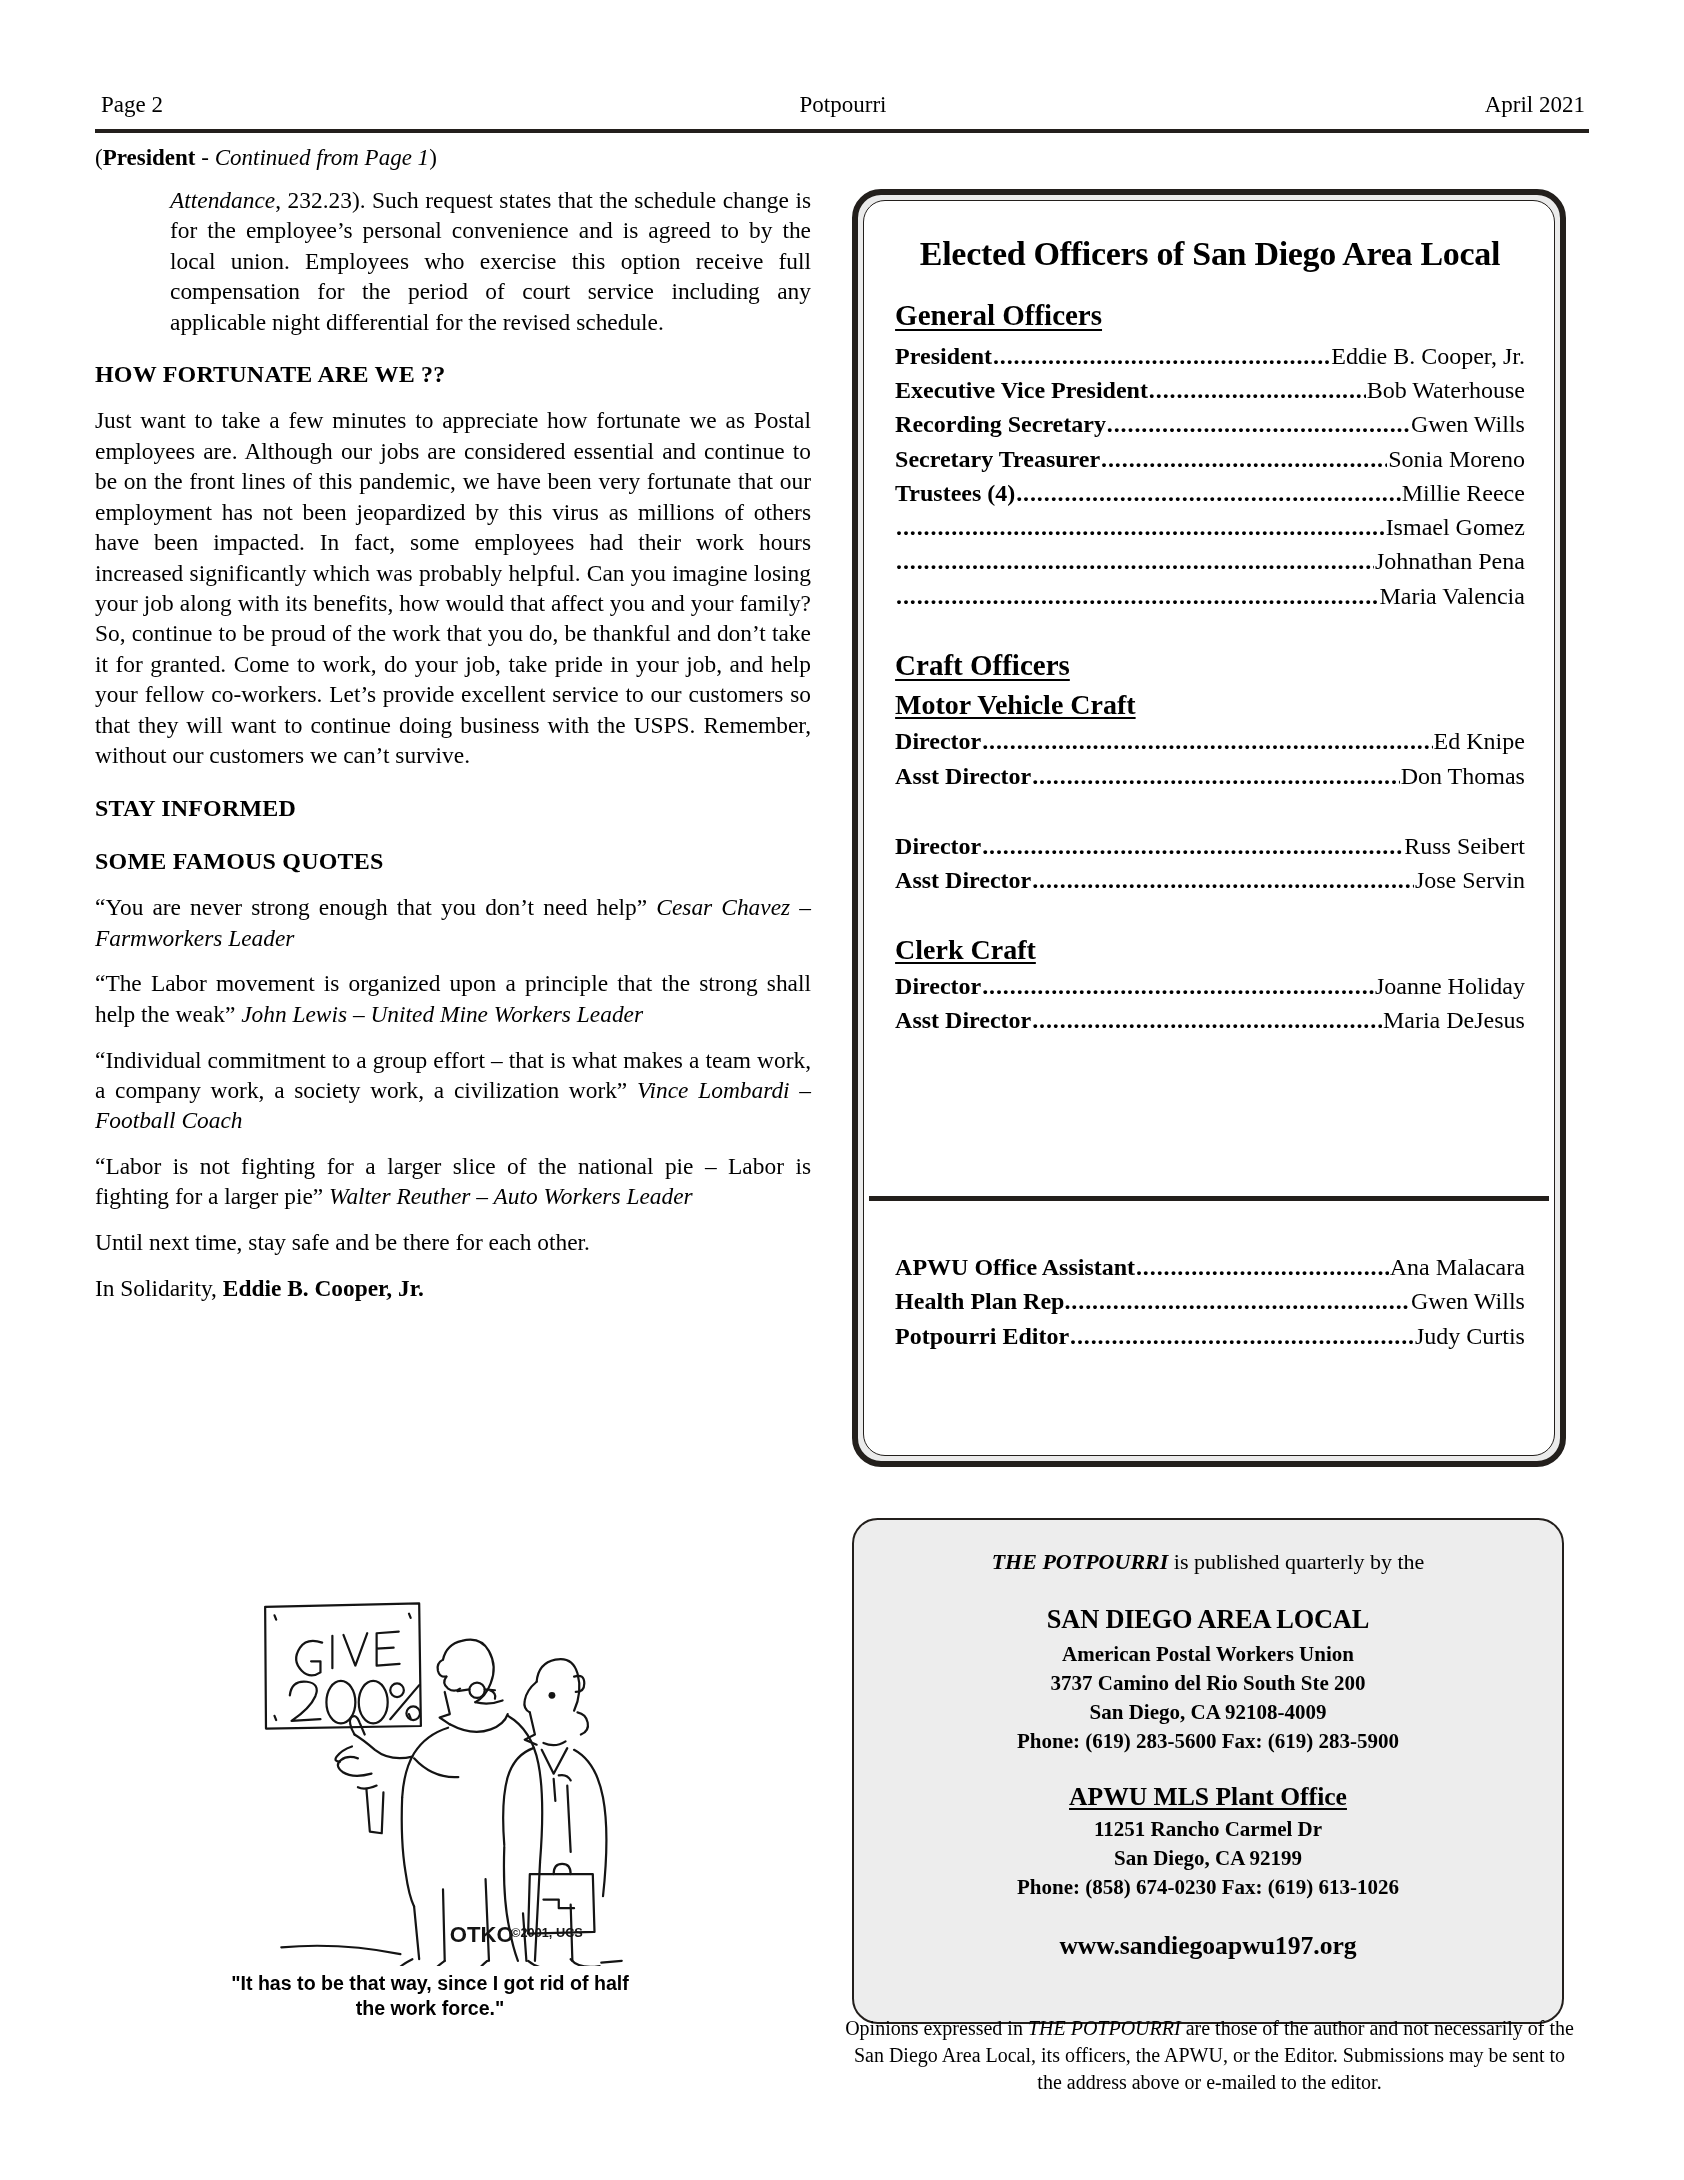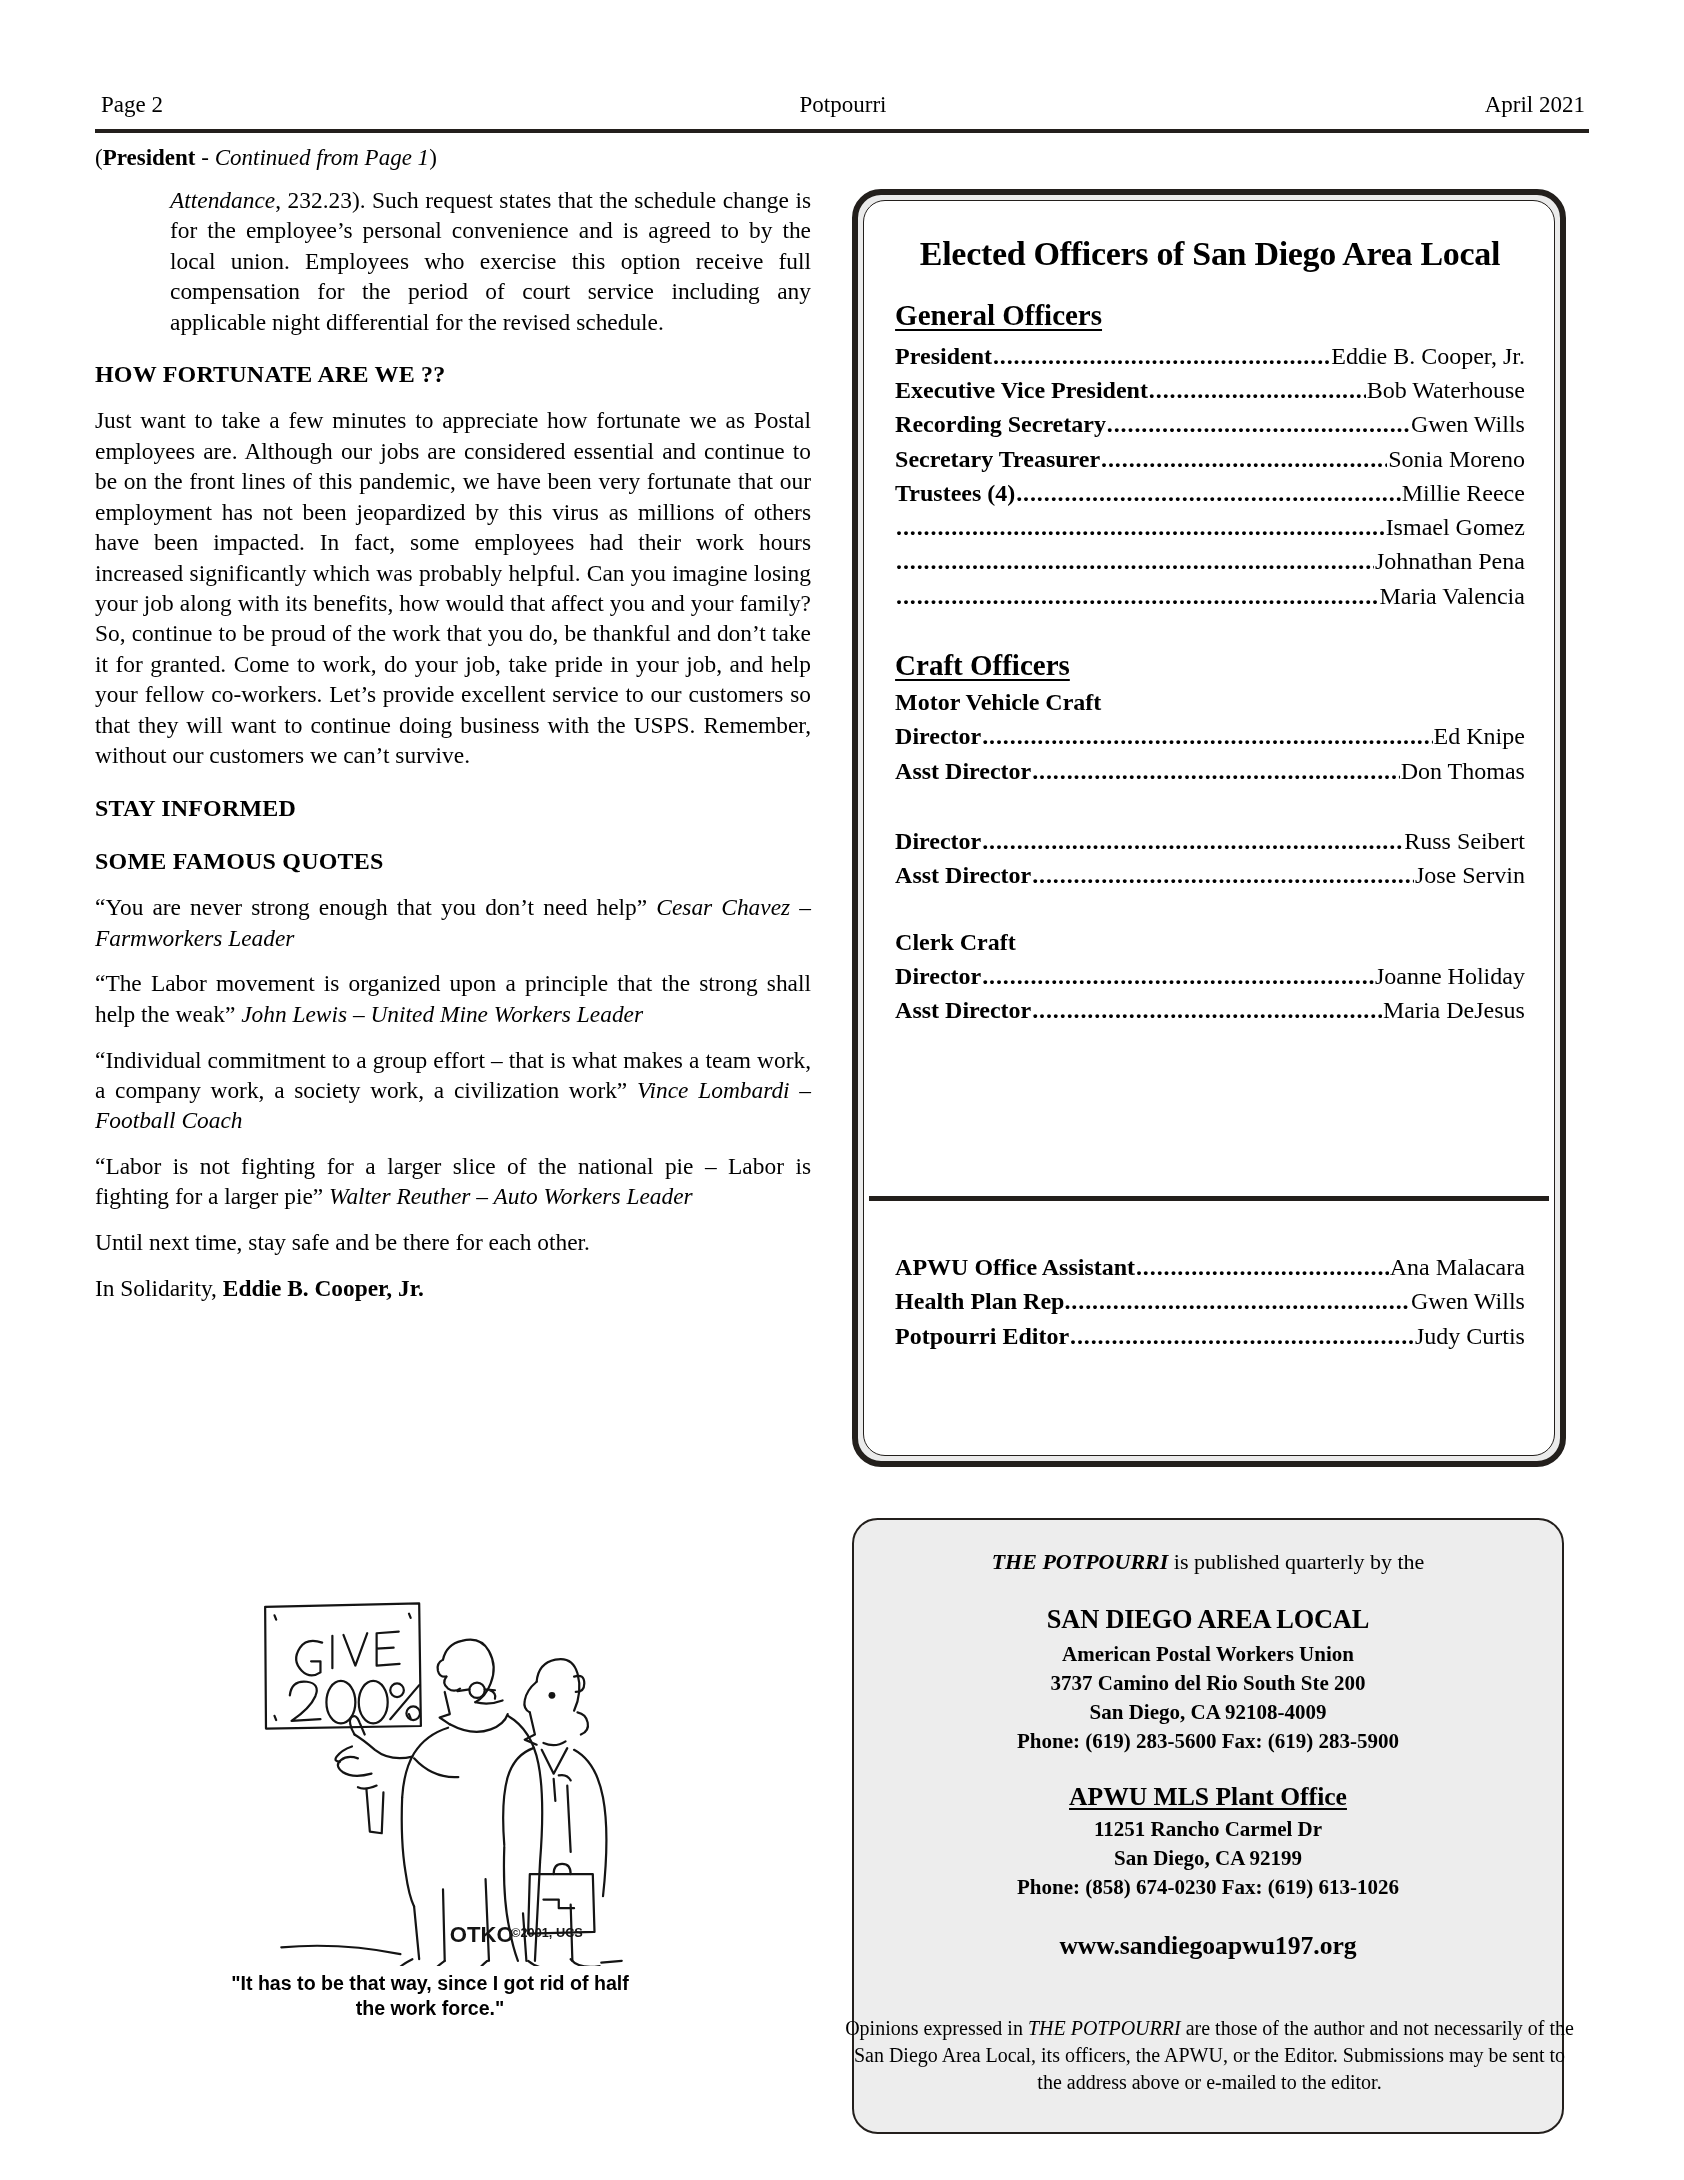--- a/index.html
+++ b/index.html
@@ -140,21 +140,22 @@
   }
   .grp-head {
     font-weight: bold;
     font-size: 29px;
     text-decoration: underline;
     text-underline-offset: 4.3px;
     margin: 0 0 6.8px 0;
   }
   .sub-head {
     font-weight: bold;
-    font-size: 24px;
+    font-size: 28px;
+    text-decoration: underline;
     text-underline-offset: 3.4px;
     margin: 0 0 3.4px 0;
   }
   .spacer-40 { height: 36px; }
 
   .orow {
     display: flex;
     align-items: baseline;
     font-size: 24px;
     line-height: 1.43;
@@ -188,21 +189,21 @@
     right: 29px;
     top: 1049px;
   }
 
   
   .pub-box {
     position: absolute;
     left: 852px;
     top: 1518px;
     width: 712px;
-    height: 616px;
+    height: 506px;
     border: 2.6px solid #231f1c;
     border-radius: 25.6px;
     box-sizing: border-box;
     background: #ededed;
     text-align: center;
     padding-top: 29px;
   }
   .pub-line1 { font-size: 22px; margin-bottom: 29px; }
   .pub-line1 b { font-weight: bold; font-style: italic; }
   .pub-org { font-weight: bold; font-size: 26.4px; letter-spacing: -0.2px; margin-bottom: 5.1px; }

